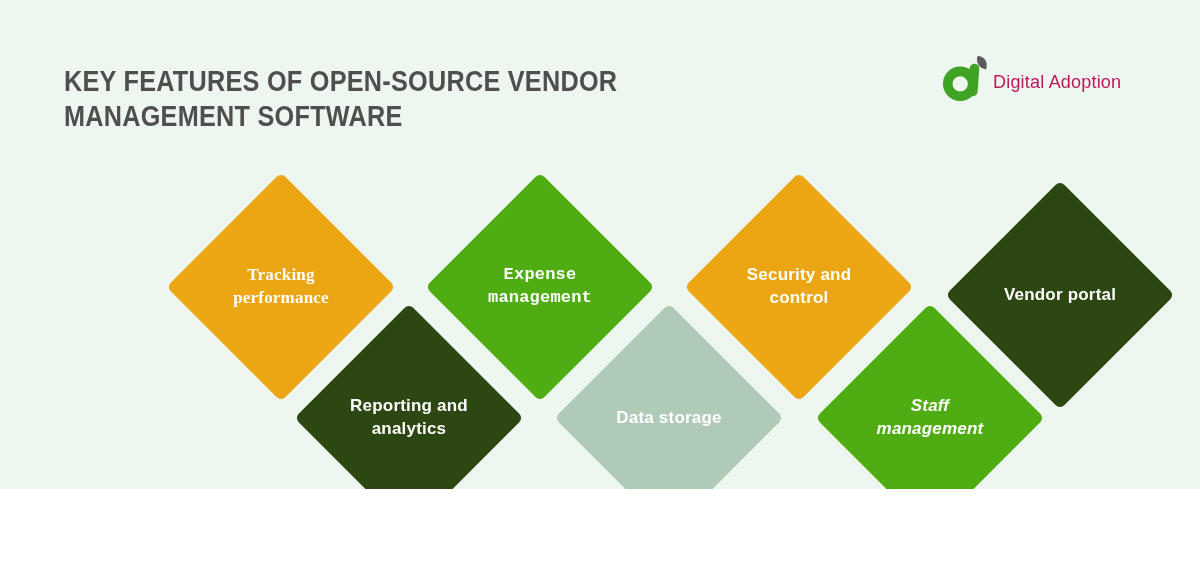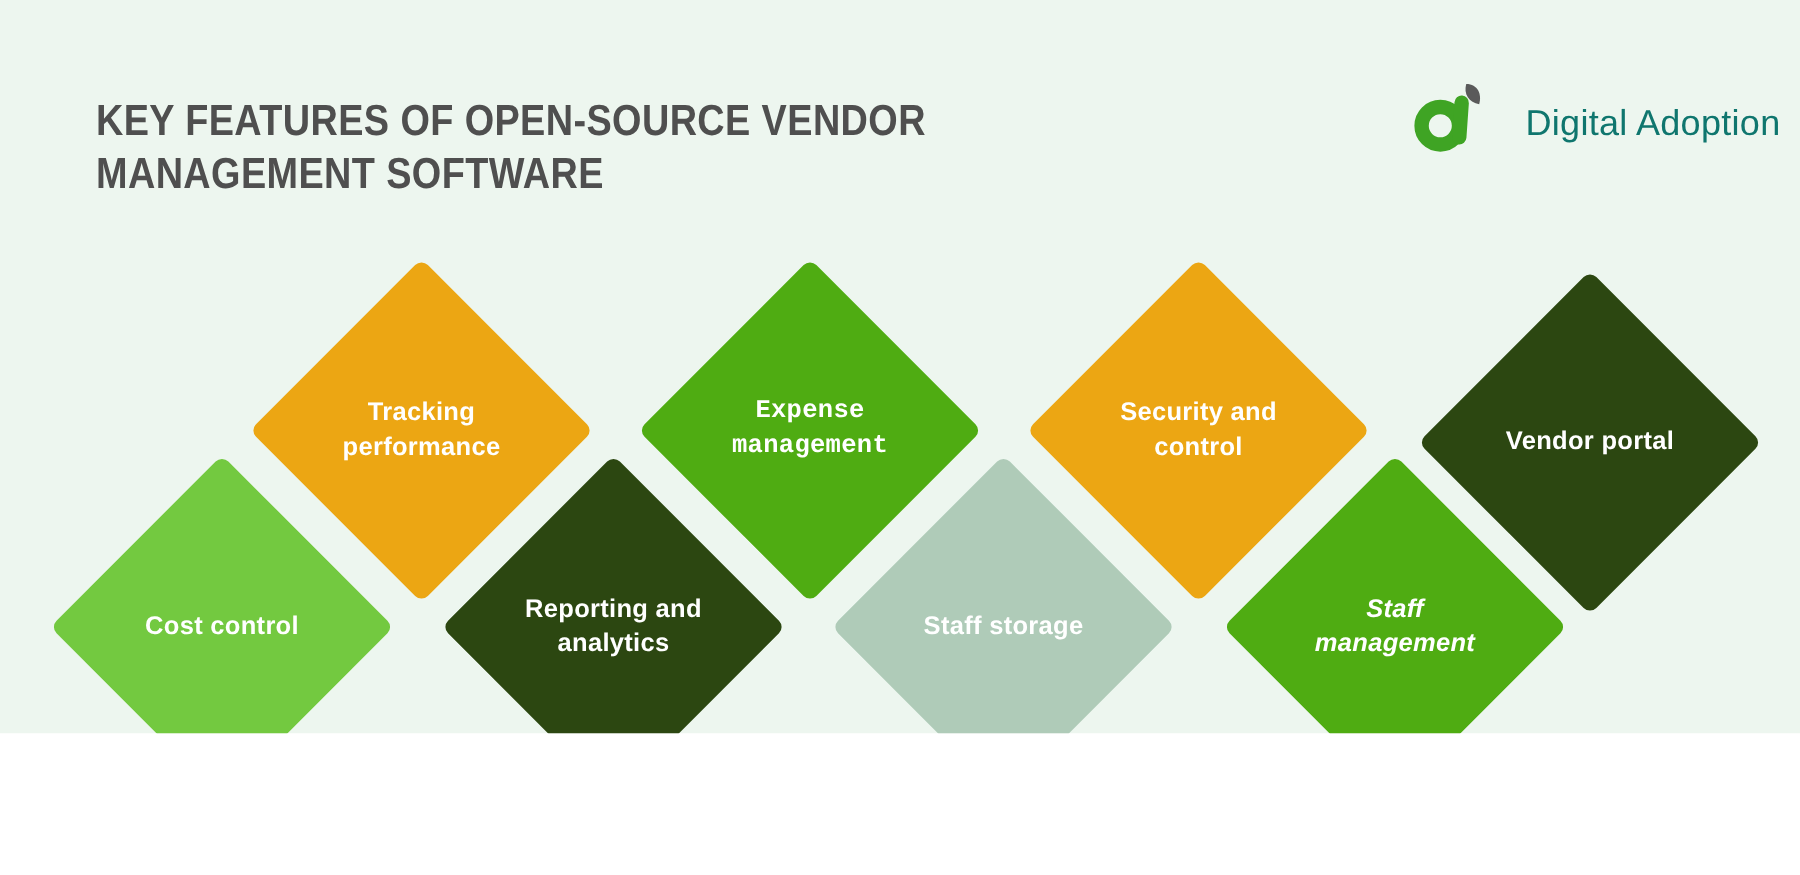--- a/index.html
+++ b/index.html
@@ -29,25 +29,24 @@
 
   .logo {
     position: absolute;
     left: 941px;
     top: 55px;
     display: flex;
     align-items: center;
     gap: 4px;
   }
   .logo-text {
-    font-size: 24px;
+    font-size: 18px;
     font-weight: 500;
-    color: #0f766e;
+    color: #be185d;
     letter-spacing: 0.2px;
-    margin-left: 24px;
   }
 
   .diamond {
     position: absolute;
     width: 162px;
     height: 162px;
     margin-left: -81px;
     margin-top: -81px;
   }
   .dsq {
@@ -83,21 +82,21 @@
     <span>
       <svg width="48" height="50" viewBox="0 0 50 52">
         <circle cx="20" cy="30" r="13" fill="none" stroke="#3FA424" stroke-width="10"></circle>
         <rect x="29" y="9" width="10" height="34" rx="5" fill="#3FA424" transform="rotate(4 34 26)"></rect>
         <path d="M38,1 C46,1 49,8 47,15 C40,14 36,8 38,1 Z" fill="#5A5A5A"></path>
       </svg>
     </span>
     <span class="logo-text">Digital Adoption</span>
   </div>
 
-  <div class="diamond" style="left:281px; top:287px;">
+  <div class="diamond" style="left:281px; top:287px;font-family:Liberation Serif, serif;">
     <div class="dsq" style="background: rgb(236, 166, 19);"></div>
     <div class="dlabel">Tracking
 performance</div>
   </div>
 
   <div class="diamond" style="left:540px; top:287px;font-family:Liberation Mono, monospace;">
     <div class="dsq" style="background: rgb(79, 172, 18);"></div>
     <div class="dlabel">Expense
 management</div>
   </div>
@@ -106,34 +105,30 @@
     <div class="dsq" style="background: rgb(236, 166, 19);"></div>
     <div class="dlabel">Security and
 control</div>
   </div>
 
   <div class="diamond" style="left:1060px; top:295px;">
     <div class="dsq" style="background: rgb(44, 71, 17);"></div>
     <div class="dlabel">Vendor portal</div>
   </div>
 
-  <div class="diamond" style="left:148px; top:418px;">
-    <div class="dsq" style="background: rgb(115, 201, 64);"></div>
-    <div class="dlabel">Cost control</div>
-  </div>
 
   <div class="diamond" style="left:409px; top:418px;">
     <div class="dsq" style="background: rgb(44, 71, 17);"></div>
     <div class="dlabel">Reporting and
 analytics</div>
   </div>
 
   <div class="diamond" style="left:669px; top:418px;">
     <div class="dsq" style="background: rgb(175, 203, 184);"></div>
-    <div class="dlabel">Staff storage</div>
+    <div class="dlabel">Data storage</div>
   </div>
 
   <div class="diamond" style="left:930px; top:418px;font-style:italic;">
     <div class="dsq" style="background: rgb(79, 172, 18);"></div>
     <div class="dlabel">Staff
 management</div>
   </div>
 
 </div>
 

